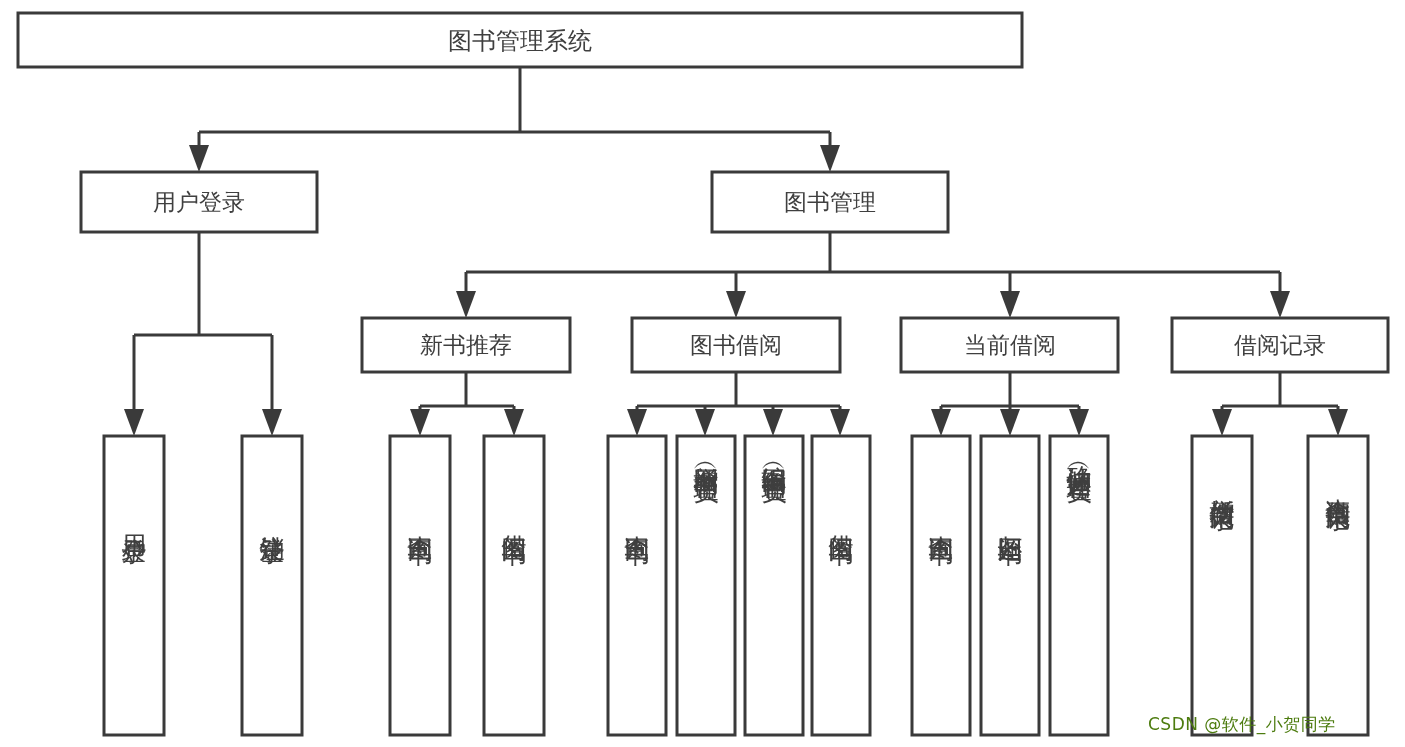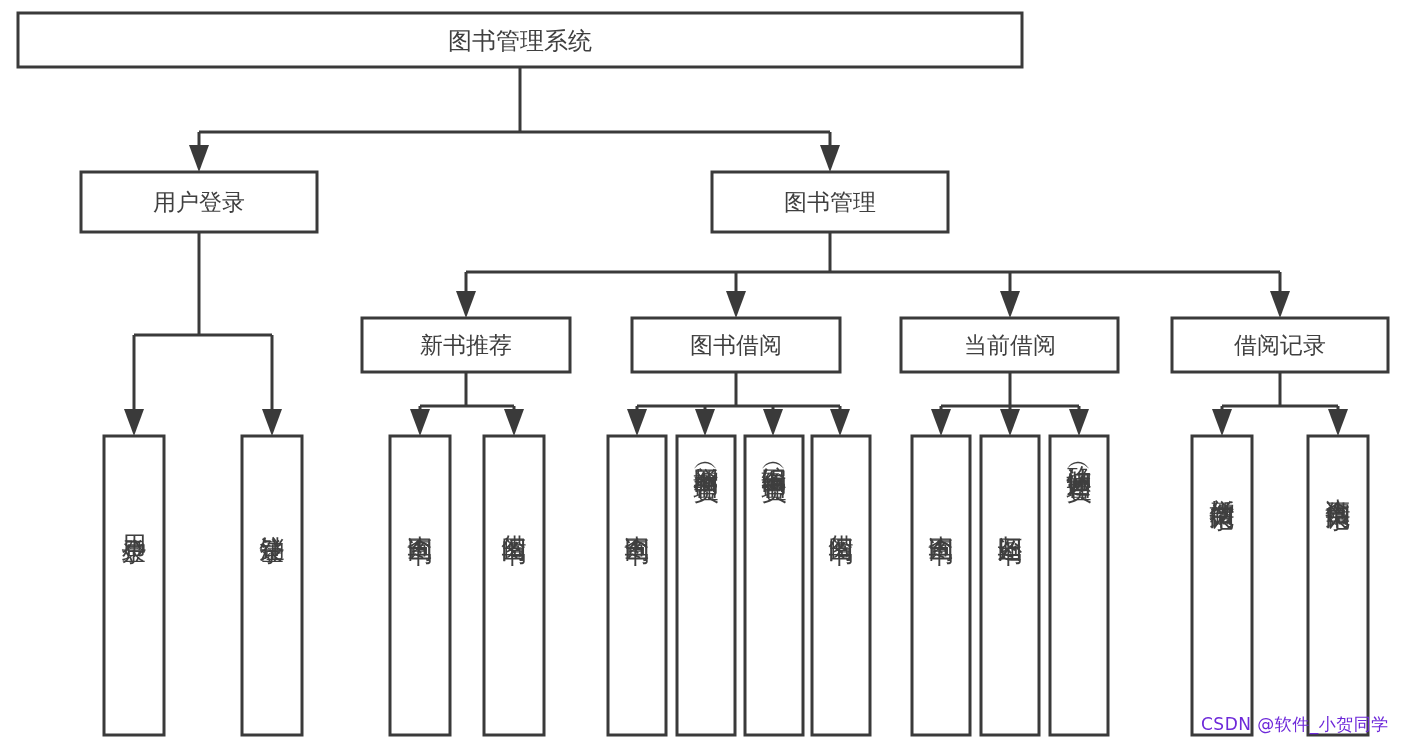--- a/index.html
+++ b/index.html
@@ -70,25 +70,25 @@
     font-family: "DejaVu Sans", "Liberation Sans", sans-serif;
     font-size: 25px;
     line-height: 1.08;
     letter-spacing: 2px;
     color: #3f3f3f;
     white-space: nowrap;
     text-align: center;
   }
   .watermark {
     position: absolute;
-    left: 1201px;
+    left: 1148px;
     top: 713px;
     font-family: "DejaVu Sans", "Liberation Sans", sans-serif;
     font-size: 17px;
-    color: #6d28d9;
+    color: #4d7c0f;
     letter-spacing: 0.5px;
     white-space: nowrap;
   }
 </style>
 </head>
 <body>
 
 <div id="diagram-root">
 
   <svg class="diagram-canvas" viewBox="0 0 1405 747" xmlns="http://www.w3.org/2000/svg">

